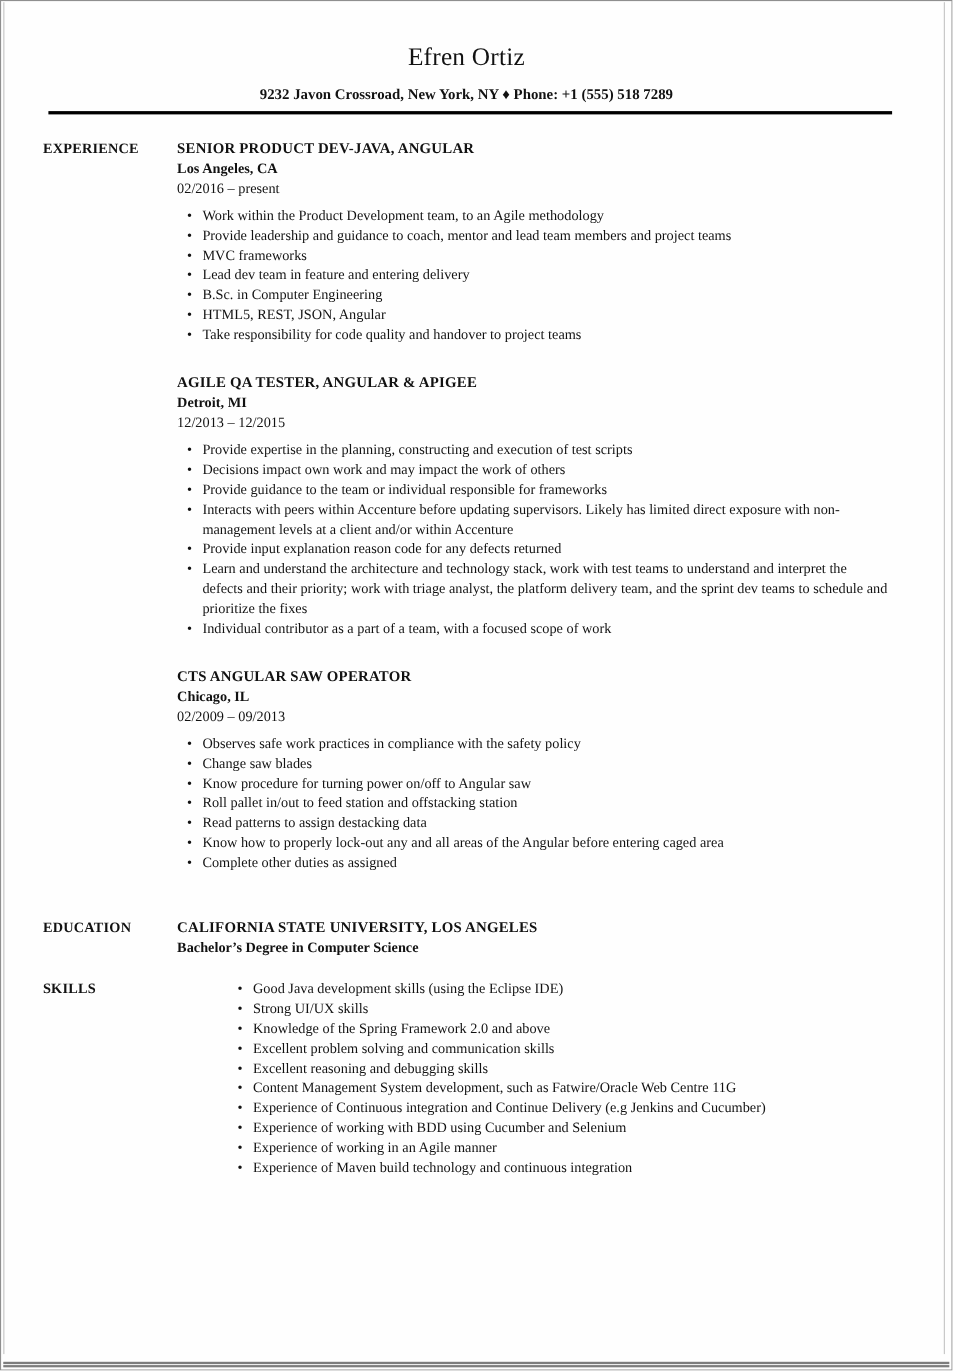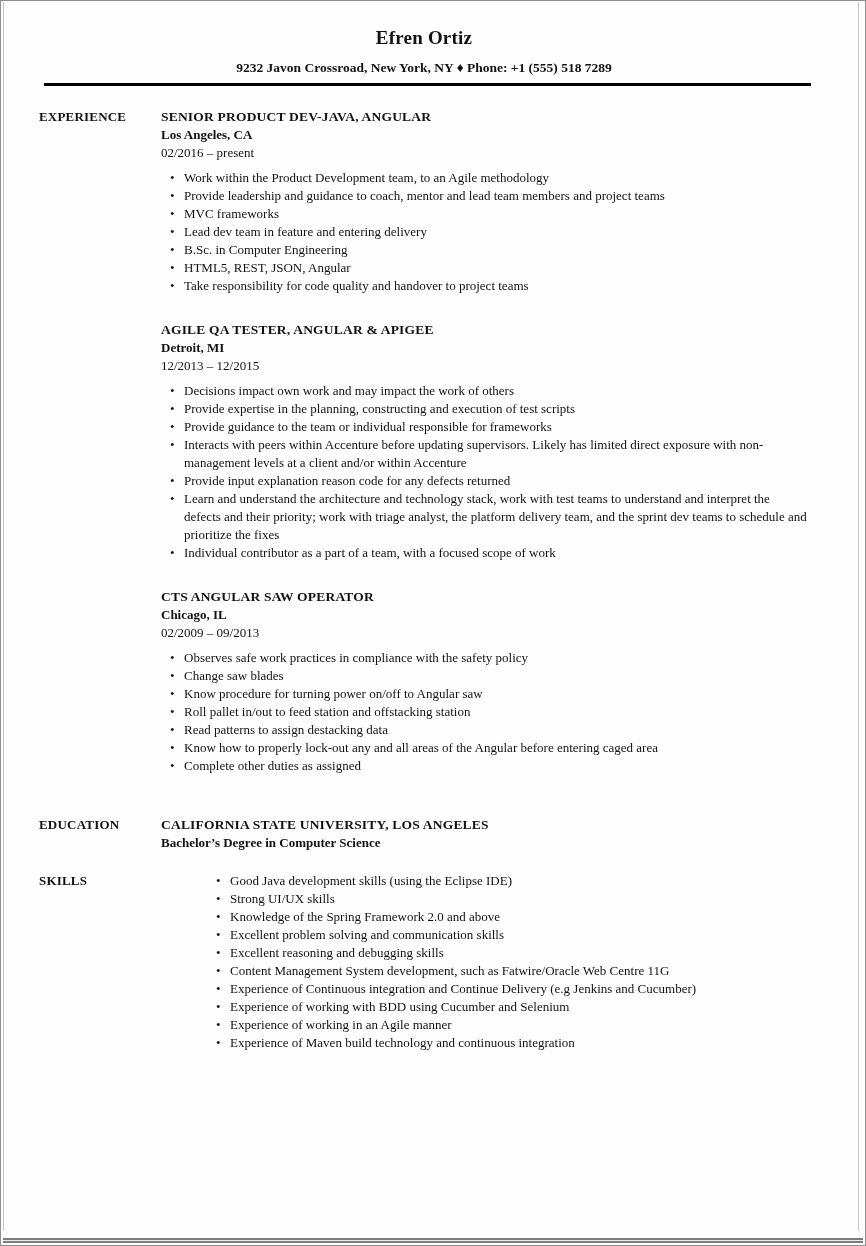--- a/index.html
+++ b/index.html
@@ -36,24 +36,24 @@
     border-bottom: 2px solid #7d7d7d;
     background: #ececec;
   }
   .doc {
     box-sizing: border-box;
     padding: 26px 56px 0 38px;  
   }
   
   .hdr { text-align: center; }
   .hdr h1 {
-    margin: 0;
-    font-size: 19px;
+    margin: 14px;
+    font-size: 23px;
     line-height: 22px;
-    font-weight: bold;
+    font-weight: normal;
     letter-spacing: .2px;
   }
   .hdr .contact {
     margin-top: 10px;
     font-size: 13.5px;
     line-height: 17px;
     font-weight: bold;
   }
   .rule {
     border: none;
@@ -143,22 +143,22 @@
               <li>HTML5, REST, JSON, Angular</li>
               <li>Take responsibility for code quality and handover to project teams</li>
             </ul>
         </div>
 
         <div class="job">
           <h2 class="job-title">AGILE QA TESTER, ANGULAR &amp; APIGEE</h2>
           <div class="loc">Detroit, MI</div>
           <div class="dates">12/2013 – 12/2015</div>
           <ul class="bullets">
+              <li>Provide expertise in the planning, constructing and execution of test scripts</li>
               <li>Decisions impact own work and may impact the work of others</li>
-              <li>Provide expertise in the planning, constructing and execution of test scripts</li>
               <li>Provide guidance to the team or individual responsible for frameworks</li>
               <li>Interacts with peers within Accenture before updating supervisors. Likely has limited direct exposure with non-management levels at a client and/or within Accenture</li>
               <li>Provide input explanation reason code for any defects returned</li>
               <li>Learn and understand the architecture and technology stack, work with test teams to understand and interpret the defects and their priority; work with triage analyst, the platform delivery team, and the sprint dev teams to schedule and prioritize the fixes</li>
               <li>Individual contributor as a part of a team, with a focused scope of work</li>
             </ul>
         </div>
 
         <div class="job">
           <h2 class="job-title">CTS ANGULAR SAW OPERATOR</h2>

